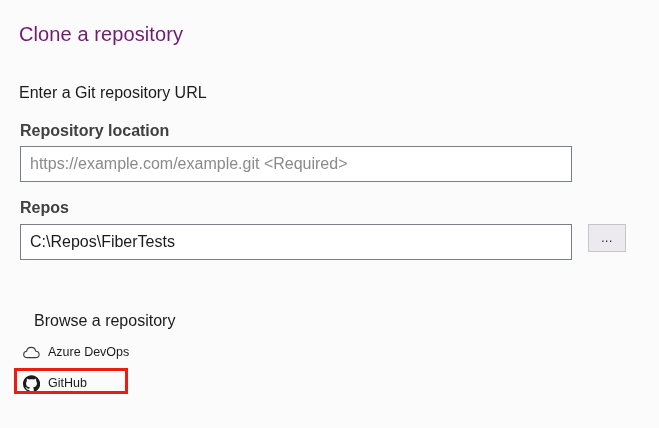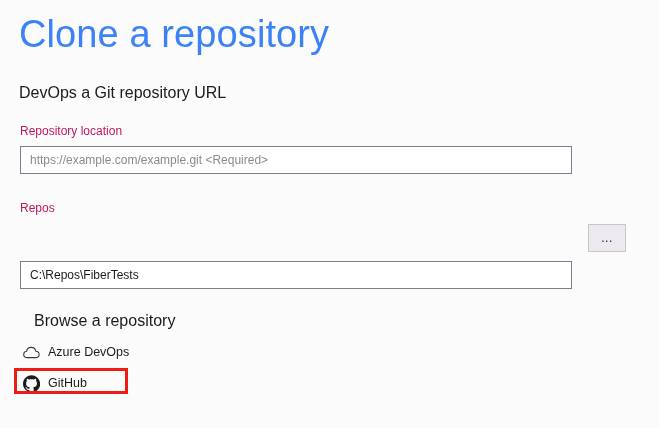--- a/index.html
+++ b/index.html
@@ -22,81 +22,80 @@
     left: 0; top: 0;
     width: 659px;
     height: 428px;
   }
 
   
   .page-title {
     position: absolute;
     left: 19px;
     top: 14px;
-    font-size: 38px;
+    font-size: 20px;
     font-weight: 300;
     letter-spacing: 0.1px;
-    color: #3b82f6;
+    color: #701a75;
     line-height: 40px;
     white-space: nowrap;
   }
 
   
   .section-heading {
     position: absolute;
     font-size: 16px;
     font-weight: 400;
     color: #1b1b1b;
     line-height: 22px;
     white-space: nowrap;
   }
   #sec-url  { left: 19px; top: 82px; }
   #sec-browse { left: 34px; top: 310px; }
 
   
   .field-label {
     position: absolute;
-    font-size: 12px;
-    font-weight: 400;
-    color: #be185d;
+    font-size: 16px;
+    font-weight: 700;
+    color: #404040;
     line-height: 16px;
     white-space: nowrap;
   }
   #lbl-repo { left: 20px; top: 123px; }
   #lbl-path { left: 20px; top: 200px; }
 
   
   .text-input {
     position: absolute;
     box-sizing: border-box;
-    height: 28px;
+    height: 36px;
     background: #ffffff;
     border: 1px solid #7a7f8c;
     font-family: "Liberation Sans", sans-serif;
-    font-size: 12px;
+    font-size: 16px;
     color: #1b1b1b;
     padding: 8px 9px;
     line-height: 26px;
     outline: none;
     border-radius: 0;
   }
   .text-input::placeholder {
     color: #8a8a8a;
     opacity: 1;
   }
   #input-repo {
     left: 20px;
     top: 146px;
     width: 552px;
   }
   #input-path {
     left: 20px;
     top: 224px;
     width: 552px;
-    margin-top: 37px;
   }
 
   
   .browse-button {
     position: absolute;
     left: 588px;
     top: 224px;
     width: 38px;
     height: 28px;
     box-sizing: border-box;
@@ -156,21 +155,21 @@
     pointer-events: none;
   }
 </style>
 </head>
 <body>
 
 <div class="page">
 
   <div class="page-title">Clone a repository</div>
 
-  <div class="section-heading" id="sec-url">DevOps a Git repository URL</div>
+  <div class="section-heading" id="sec-url">Enter a Git repository URL</div>
 
   <div class="field-label" id="lbl-repo">Repository location</div>
 
   <input class="text-input" id="input-repo" type="text" placeholder="https://example.com/example.git &lt;Required&gt;" style="">
 
   <div class="field-label" id="lbl-path">Repos</div>
 
   <input class="text-input" id="input-path" type="text" placeholder="" value="C:\Repos\FiberTests" style="">
 
   <button class="browse-button">

